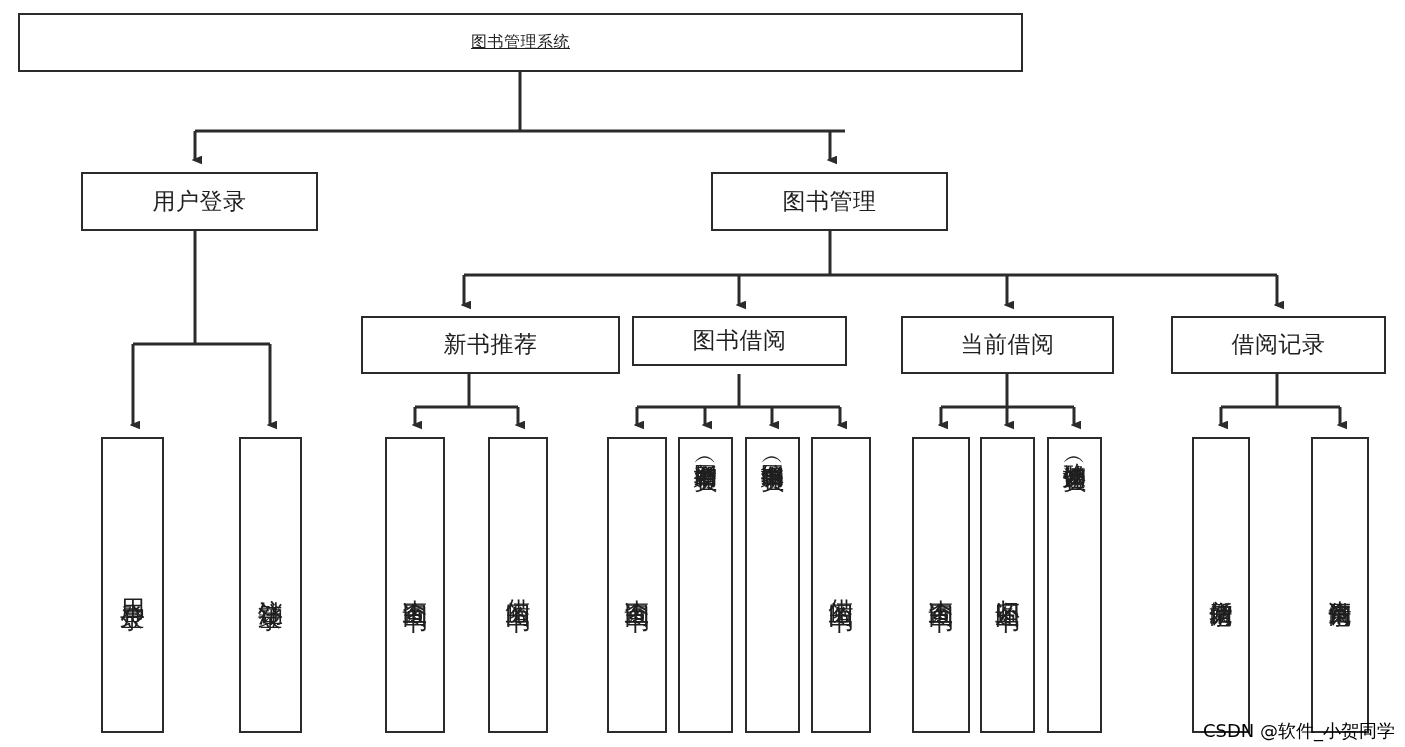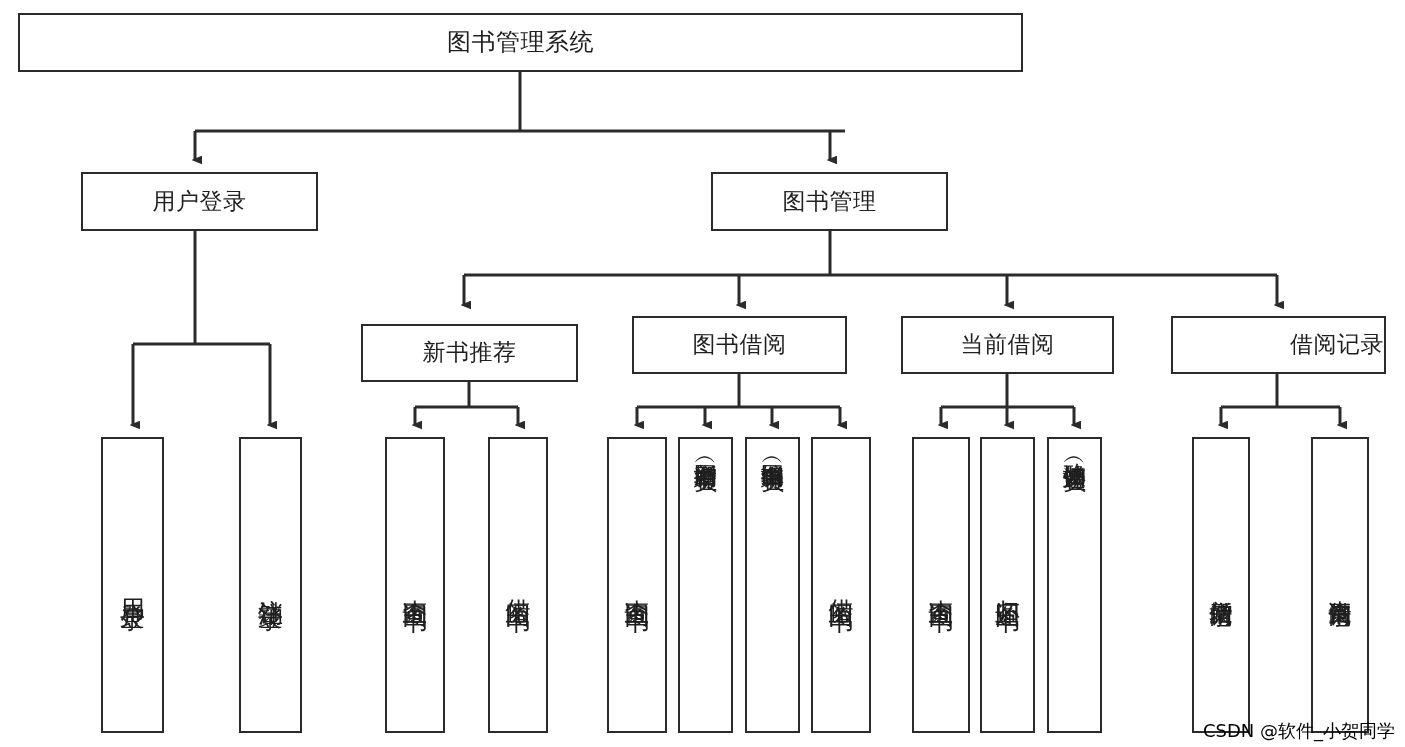--- a/index.html
+++ b/index.html
@@ -39,21 +39,21 @@
   }
   .node .label {
     display: block;
     letter-spacing: 0.5px;
   }
   
   .node.horiz .label {
     font-size: 23px;
     white-space: nowrap;
   }
-  .node.root .label { font-size: 24px; }
+  .node.root .label { font-size: 16px; text-decoration: underline; }
   
   .node.vert {
     align-items: flex-start;
     padding-top: 6px;
   }
   .node.vert .label {
     writing-mode: vertical-rl;
     text-orientation: upright;
     font-size: 25px;
     letter-spacing: 3px;
@@ -142,33 +142,33 @@
   </div>
 
   <div class="node horiz" style="left:81px; top:172px; width:237px; height:59px;">
     <span class="label">用户登录</span>
   </div>
 
   <div class="node horiz" style="left:711px; top:172px; width:237px; height:59px;">
     <span class="label">图书管理</span>
   </div>
 
-  <div class="node horiz" style="left:361px; top:324px; width:217px; height:58px;">
+  <div class="node horiz" style="left:361px; top:316px; width:259px; height:58px;">
     <span class="label">新书推荐</span>
   </div>
 
-  <div class="node horiz" style="left:632px; top:316px; width:215px; height:58px;">
+  <div class="node horiz" style="left:632px; top:316px; width:215px; height:50px;">
     <span class="label">图书借阅</span>
   </div>
 
   <div class="node horiz" style="left:901px; top:316px; width:213px; height:58px;font-family:Liberation Serif, serif;">
     <span class="label">当前借阅</span>
   </div>
 
-  <div class="node horiz" style="left:1171px; top:316px; width:215px; height:58px;justify-content:flex-end;">
+  <div class="node horiz" style="left:1171px; top:316px; width:215px; height:58px;">
     <span class="label">借阅记录</span>
   </div>
 
   <div class="node vert centered" style="left:101px; top:437px; width:63px; height:296px;">
     <span class="label">用户登录</span>
   </div>
 
   <div class="node vert centered" style="left:239px; top:437px; width:63px; height:296px;">
     <span class="label">注销登录</span>
   </div>

